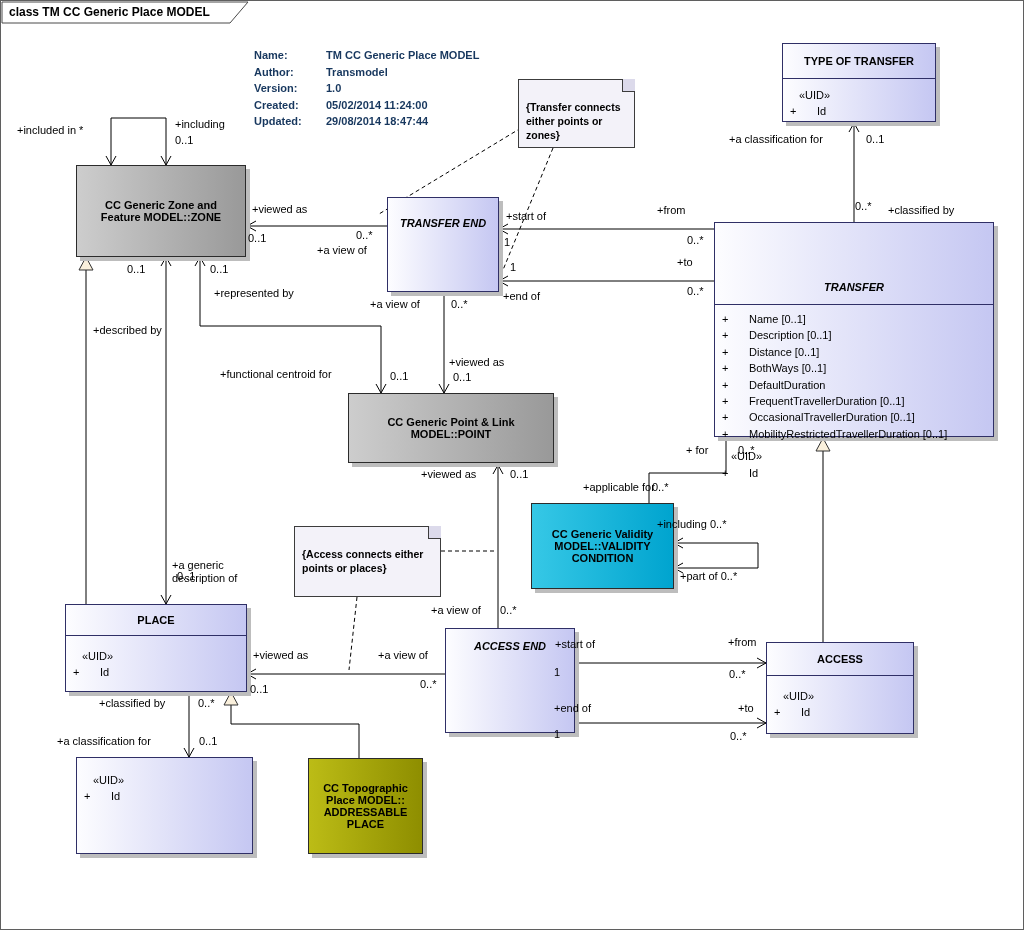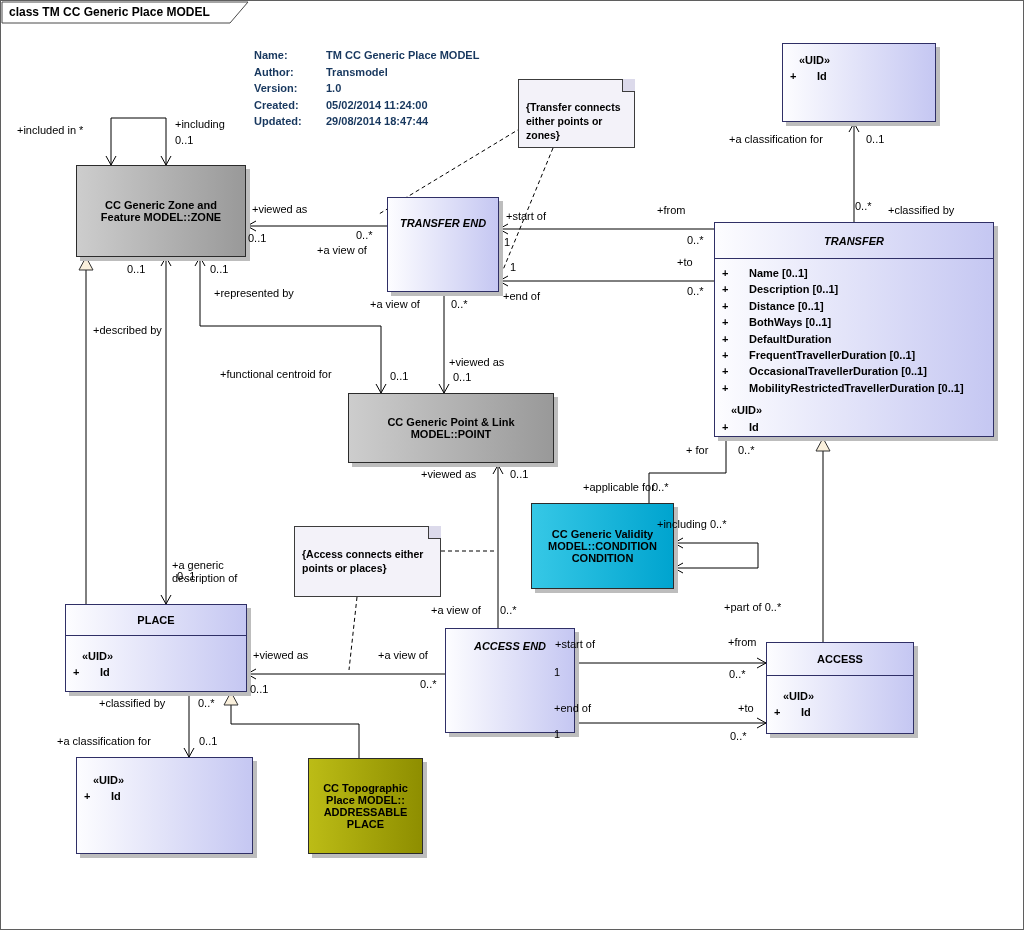--- a/index.html
+++ b/index.html
@@ -8,21 +8,21 @@
   svg.layer{position:absolute;left:0;top:0;width:1024px;height:930px;}
   .tab-title{position:absolute;left:8px;top:4px;font-size:12px;font-weight:bold;}
   .meta{position:absolute;left:253px;top:46px;font-size:11px;font-weight:bold;color:#17375e;line-height:16.5px;}
   .meta .mrow{display:flex;}
   .meta .mlabel{width:72px;}
   .box{position:absolute;border:1px solid #2f2f66;box-shadow:4px 4px 0 0 #bdbdbd;
        background:linear-gradient(to right,#fdfdff,#c5c7f2);box-sizing:border-box;font-size:11px;}
   .hdr{display:flex;align-items:center;justify-content:center;font-weight:bold;border-bottom:1px solid #2f2f66;}
   .hdr.it{font-style:italic;}
   .hdr.nohr{border-bottom:none;align-items:flex-start;}
-  .attrs{padding-top:8px;font-weight:bold;}
+  .attrs{padding-top:8px;font-weight:normal;}
   .arow{display:flex;line-height:16.4px;}
   .plus{padding-left:7px;width:27px;box-sizing:content-box;}
   .ster{padding-left:16px;}
   .uidgap{margin-top:6px;}
   .flat{position:absolute;display:flex;align-items:center;justify-content:center;text-align:center;
         font-weight:bold;font-size:11px;border:1px solid #2b2b2b;box-shadow:4px 4px 0 0 #bdbdbd;
         box-sizing:border-box;white-space:pre-line;}
   .graybox{background:linear-gradient(to right,#cdcdcd,#999999);}
   .cyanbox{background:linear-gradient(to right,#36c8e6,#00a4cf);}
   .olivebox{background:linear-gradient(to right,#bcbc16,#8e8e00);}
@@ -133,20 +133,21 @@
         <span class="mlabel">Created:</span>
         <span>05/02/2014 11:24:00</span>
       </div>
     <div class="mrow">
         <span class="mlabel">Updated:</span>
         <span>29/08/2014 18:47:44</span>
       </div>
   </div>
 
   <div class="box" style="left:781px;top:42px;width:154px;height:79px;">
+    <div class="hdr" style="height:34px;">TYPE OF TRANSFER</div>
     <div class="attrs">
       <div class="arow ster">«UID»</div>
       <div class="arow">
           <span class="plus">+</span>
           <span>Id</span>
         </div>
     </div>
   </div>
 
   <div class="flat graybox" style="left:75px;top:164px;width:170px;height:92px;">
@@ -159,21 +160,21 @@
 either points or
 zones}</span>
   </div>
   <div class="fold" style="left:621px;top:78px;"></div>
 
   <div class="box" style="left:386px;top:196px;width:112px;height:95px;">
     <div class="hdr it nohr" style="height:100%;padding-top:19px;">TRANSFER END</div>
   </div>
 
   <div class="box" style="left:713px;top:221px;width:280px;height:215px;">
-    <div class="hdr it" style="height:35px;">TRANSFER</div>
+    <div class="hdr it" style="height:35px;margin-top:46px;">TRANSFER</div>
     <div class="attrs" style="padding-top:6px;">
       <div class="arow">
           <span class="plus">+</span>
           <span>Name [0..1]</span>
         </div>
       <div class="arow">
           <span class="plus">+</span>
           <span>Description [0..1]</span>
         </div>
       <div class="arow">
@@ -208,21 +209,21 @@
     </div>
   </div>
 
   <div class="flat graybox" style="left:347px;top:392px;width:206px;height:70px;">
     <span>CC Generic Point &amp; Link
 MODEL::POINT</span>
   </div>
 
   <div class="flat cyanbox" style="left:530px;top:502px;width:143px;height:86px;">
     <span>CC Generic Validity
-MODEL::CONDITION
+MODEL::VALIDITY
 CONDITION</span>
   </div>
 
   <div class="note" style="left:293px;top:525px;width:147px;height:71px;">
     <span>{Access connects either
 points or places}</span>
   </div>
   <div class="fold" style="left:427px;top:525px;"></div>
 
   <div class="box" style="left:64px;top:603px;width:182px;height:88px;">
@@ -298,21 +299,21 @@
       <span class="edge-label" style="left: 452px; top: 370px;">0..1</span>
       <span class="edge-label" style="left: 728px; top: 132px;">+a classification for</span>
       <span class="edge-label" style="left: 865px; top: 132px;">0..1</span>
       <span class="edge-label" style="left: 854px; top: 199px;">0..*</span>
       <span class="edge-label" style="left: 887px; top: 203px;">+classified by</span>
       <span class="edge-label" style="left: 685px; top: 443px;">+ for</span>
       <span class="edge-label" style="left: 737px; top: 443px;">0..*</span>
       <span class="edge-label" style="left: 582px; top: 480px; text-align: right;">+applicable for</span>
       <span class="edge-label" style="left: 651px; top: 480px;">0..*</span>
       <span class="edge-label" style="left: 656px; top: 517px;">+including 0..*</span>
-      <span class="edge-label" style="left: 679px; top: 600px; margin-left: 44px;">+part of 0..*</span>
+      <span class="edge-label" style="left: 679px; top: 569px;">+part of 0..*</span>
       <span class="edge-label" style="left: 420px; top: 467px;">+viewed as</span>
       <span class="edge-label" style="left: 509px; top: 467px;">0..1</span>
       <span class="edge-label" style="left: 430px; top: 603px;">+a view of</span>
       <span class="edge-label" style="left: 499px; top: 603px;">0..*</span>
       <span class="edge-label" style="left: 252px; top: 648px;">+viewed as</span>
       <span class="edge-label" style="left: 249px; top: 682px;">0..1</span>
       <span class="edge-label" style="left: 377px; top: 648px;">+a view of</span>
       <span class="edge-label" style="left: 419px; top: 677px;">0..*</span>
       <span class="edge-label" style="left: 98px; top: 696px;">+classified by</span>
       <span class="edge-label" style="left: 197px; top: 696px;">0..*</span>

